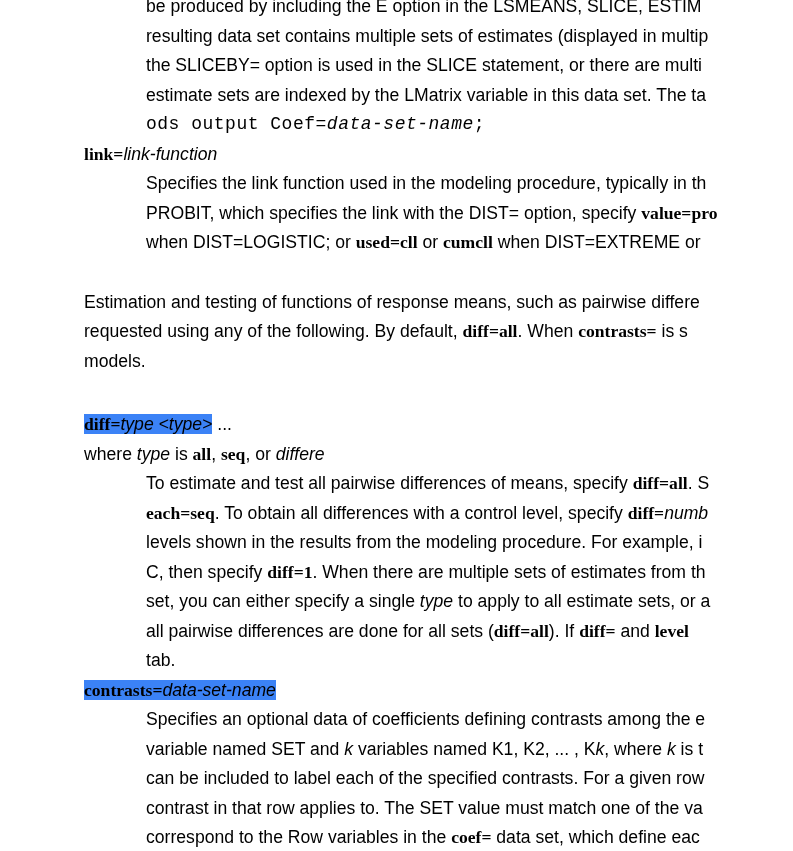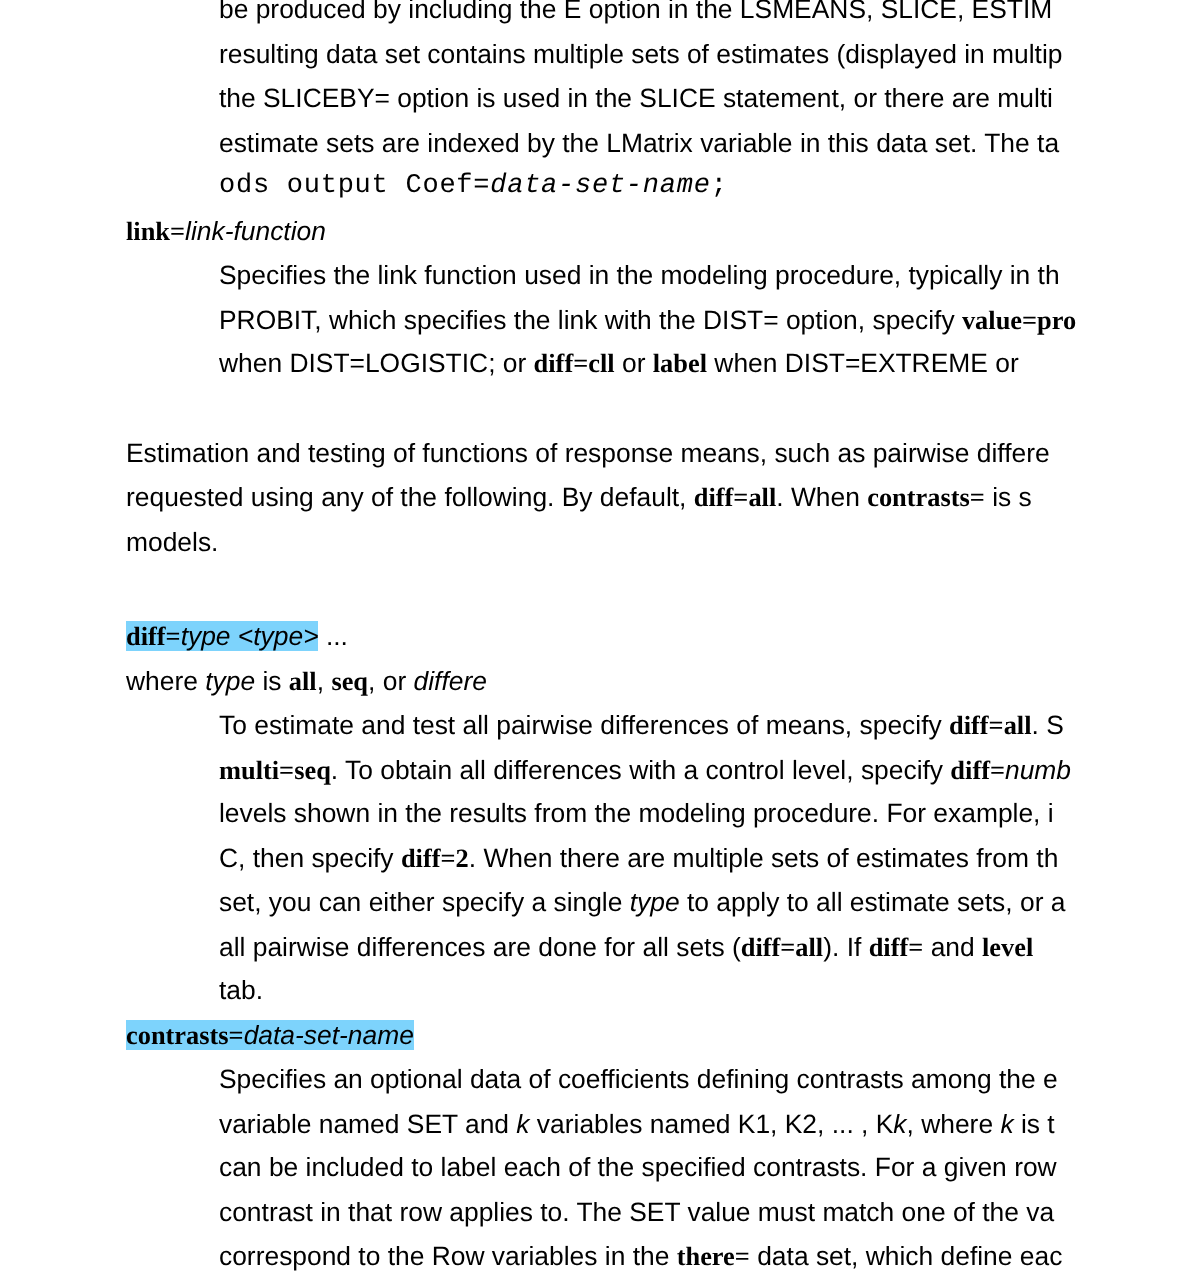--- a/index.html
+++ b/index.html
@@ -37,21 +37,21 @@
   .ind-2 { padding-left: 146px; }  
   .ind-0 { padding-left: 84px; }   
   .mono {
     font-family: "Liberation Mono", monospace;
     font-size: 18px;
     letter-spacing: 0.5px;
   }
   b { font-weight: bold; font-family: Liberation Serif, serif; }
   i { font-style: italic; text-align: right; }
   .hl {
-    background: #7dd3fc;
+    background: #3b82f6;
   }
   .gap-md { height: 30px; }
   .gap-lg { height: 34px; }
 </style>
 </head>
 <body>
 
 <div class="page">
   <div class="doc">
 
@@ -66,21 +66,21 @@
       <p class="ind-2 mono"><span>ods output Coef=</span><i>data-set-name</i><span>;</span></p>
     </div>
 
     <div>
       <p class="ind-1"><b>link=</b><i>link-function</i></p>
     </div>
 
     <div>
       <p class="ind-2">Specifies the link function used in the modeling procedure, typically in th</p>
       <p class="ind-2">PROBIT, which specifies the link with the DIST= option, specify <b>value=pro</b></p>
-      <p class="ind-2">when DIST=LOGISTIC; or <b>diff=cll</b> or <b>label</b> when DIST=EXTREME or</p>
+      <p class="ind-2">when DIST=LOGISTIC; or <b>used=cll</b> or <b>cumcll</b> when DIST=EXTREME or</p>
     </div>
 
     <div class="gap-md"></div>
 
     <div>
       <p class="ind-0">Estimation and testing of functions of response means, such as pairwise differe</p>
       <p class="ind-0">requested using any of the following. By default, <b>diff=all</b>. When <b>contrasts=</b> is s</p>
       <p class="ind-0">models.</p>
     </div>
 
@@ -89,35 +89,35 @@
     <div>
       <p class="ind-1"><span class="hl"><b>diff=</b><i>type &lt;type&gt;</i></span><span> ...</span></p>
     </div>
 
     <div>
       <p class="ind-1">where <i>type</i> is <b>all</b>, <b>seq</b>, or <i>differe</i></p>
     </div>
 
     <div>
       <p class="ind-2">To estimate and test all pairwise differences of means, specify <b>diff=all</b>. S</p>
-      <p class="ind-2"><b>multi=seq</b>. To obtain all differences with a control level, specify <b>diff=</b><i>numb</i></p>
+      <p class="ind-2"><b>each=seq</b>. To obtain all differences with a control level, specify <b>diff=</b><i>numb</i></p>
       <p class="ind-2">levels shown in the results from the modeling procedure. For example, i</p>
-      <p class="ind-2">C, then specify <b>diff=2</b>. When there are multiple sets of estimates from th</p>
+      <p class="ind-2">C, then specify <b>diff=1</b>. When there are multiple sets of estimates from th</p>
       <p class="ind-2">set, you can either specify a single <i>type</i> to apply to all estimate sets, or a</p>
       <p class="ind-2">all pairwise differences are done for all sets (<b>diff=all</b>). If <b>diff=</b> and <b>level</b></p>
       <p class="ind-2">tab.</p>
     </div>
 
     <div>
       <p class="ind-1"><span class="hl"><b>contrasts=</b><i>data-set-name</i></span></p>
     </div>
 
     <div>
       <p class="ind-2">Specifies an optional data of coefficients defining contrasts among the e</p>
       <p class="ind-2">variable named SET and <i>k</i> variables named K1, K2, ... , K<i>k</i>, where <i>k</i> is t</p>
       <p class="ind-2">can be included to label each of the specified contrasts. For a given row</p>
       <p class="ind-2">contrast in that row applies to. The SET value must match one of the va</p>
-      <p class="ind-2">correspond to the Row variables in the <b>there=</b> data set, which define eac</p>
+      <p class="ind-2">correspond to the Row variables in the <b>coef=</b> data set, which define eac</p>
 
     </div>
 
   </div>
 </div>
 
 </body></html>

